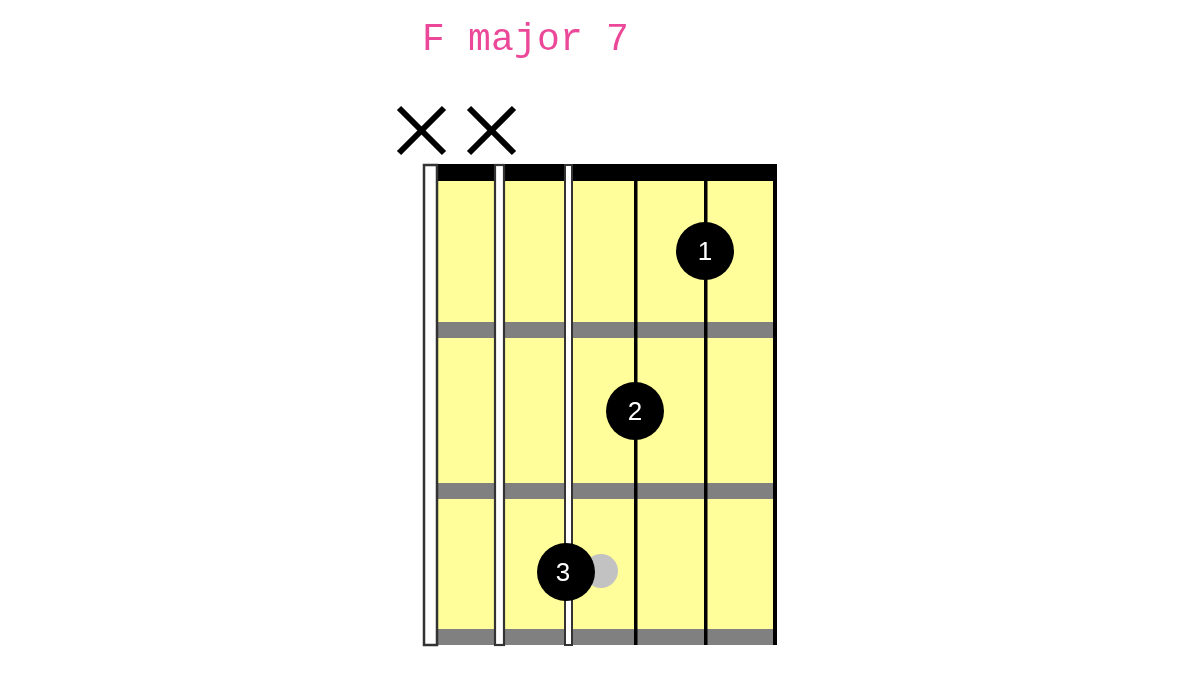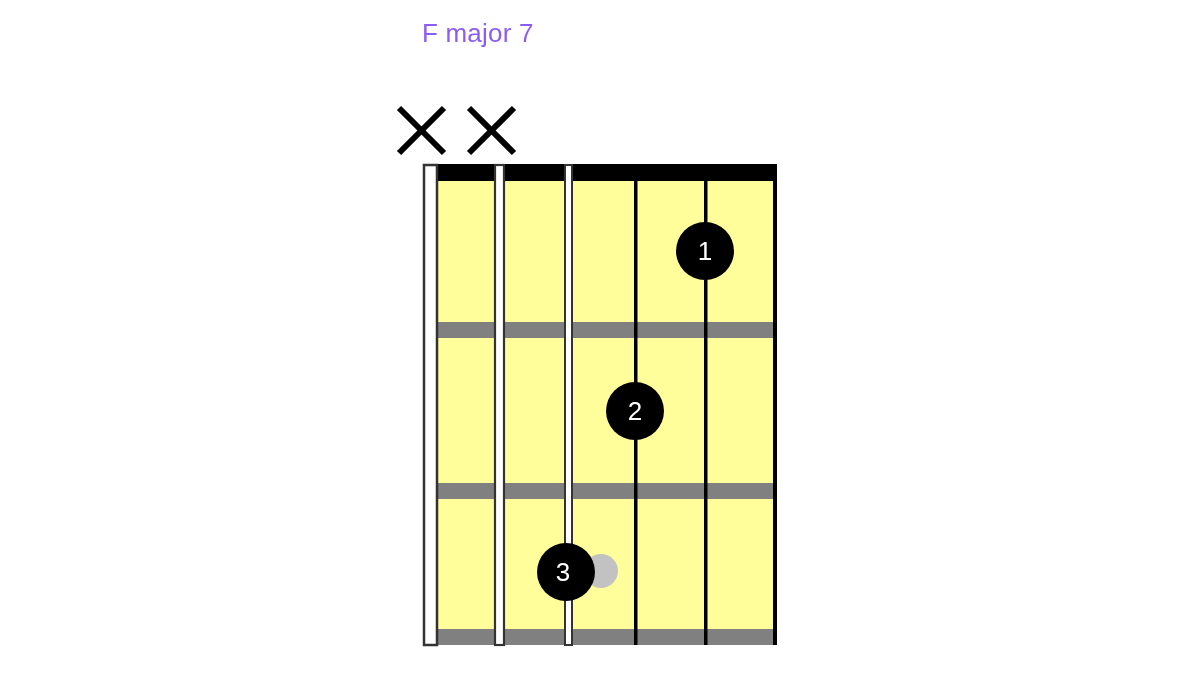--- a/index.html
+++ b/index.html
@@ -1,17 +1,17 @@
 <!DOCTYPE html>
 <html><head>
   <meta charset="utf-8">
   <style>
     html, body { margin: 0; padding: 0; background: #ffffff; }
     body { width: 1200px; height: 675px; position: relative; overflow: hidden; font-family: "Liberation Sans", "DejaVu Sans", sans-serif; }
-    .title { position: absolute; left: 422px; top: 18px; font-size: 26px; color: #8b5cf6; letter-spacing: 0.2px; }
+    .title { position: absolute; left: 422px; top: 18px; font-size: 38px; color: #ec4899; letter-spacing: 0.2px; font-family: Liberation Mono, monospace; }
     svg.chord { position: absolute; left: 0; top: 0; }
     .finger-label { font-family: "Liberation Sans", "DejaVu Sans", sans-serif; font-size: 26px; fill: #ffffff; }
   </style>
 </head>
 <body>
 
 <div class="title">F major 7</div>
 
 <svg class="chord" width="1200" height="675" viewBox="0 0 1200 675">
 

